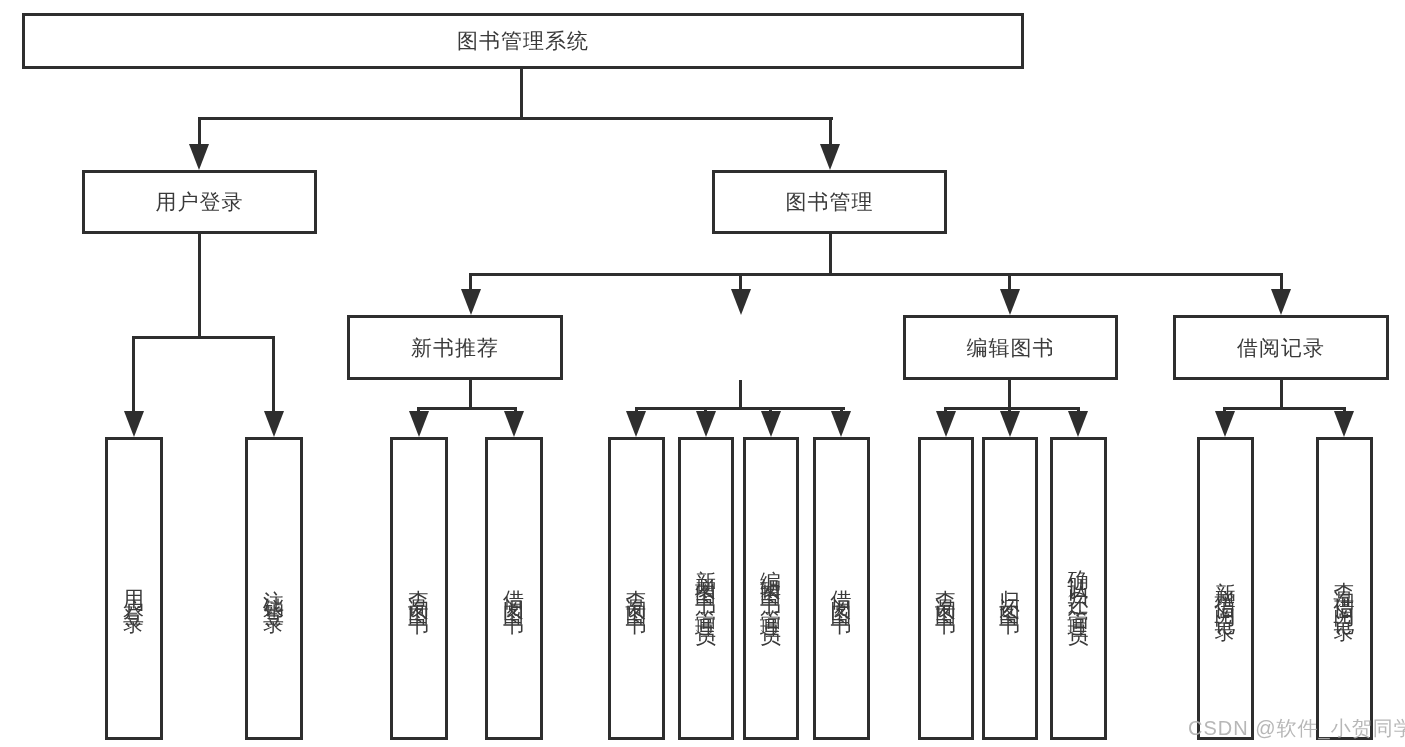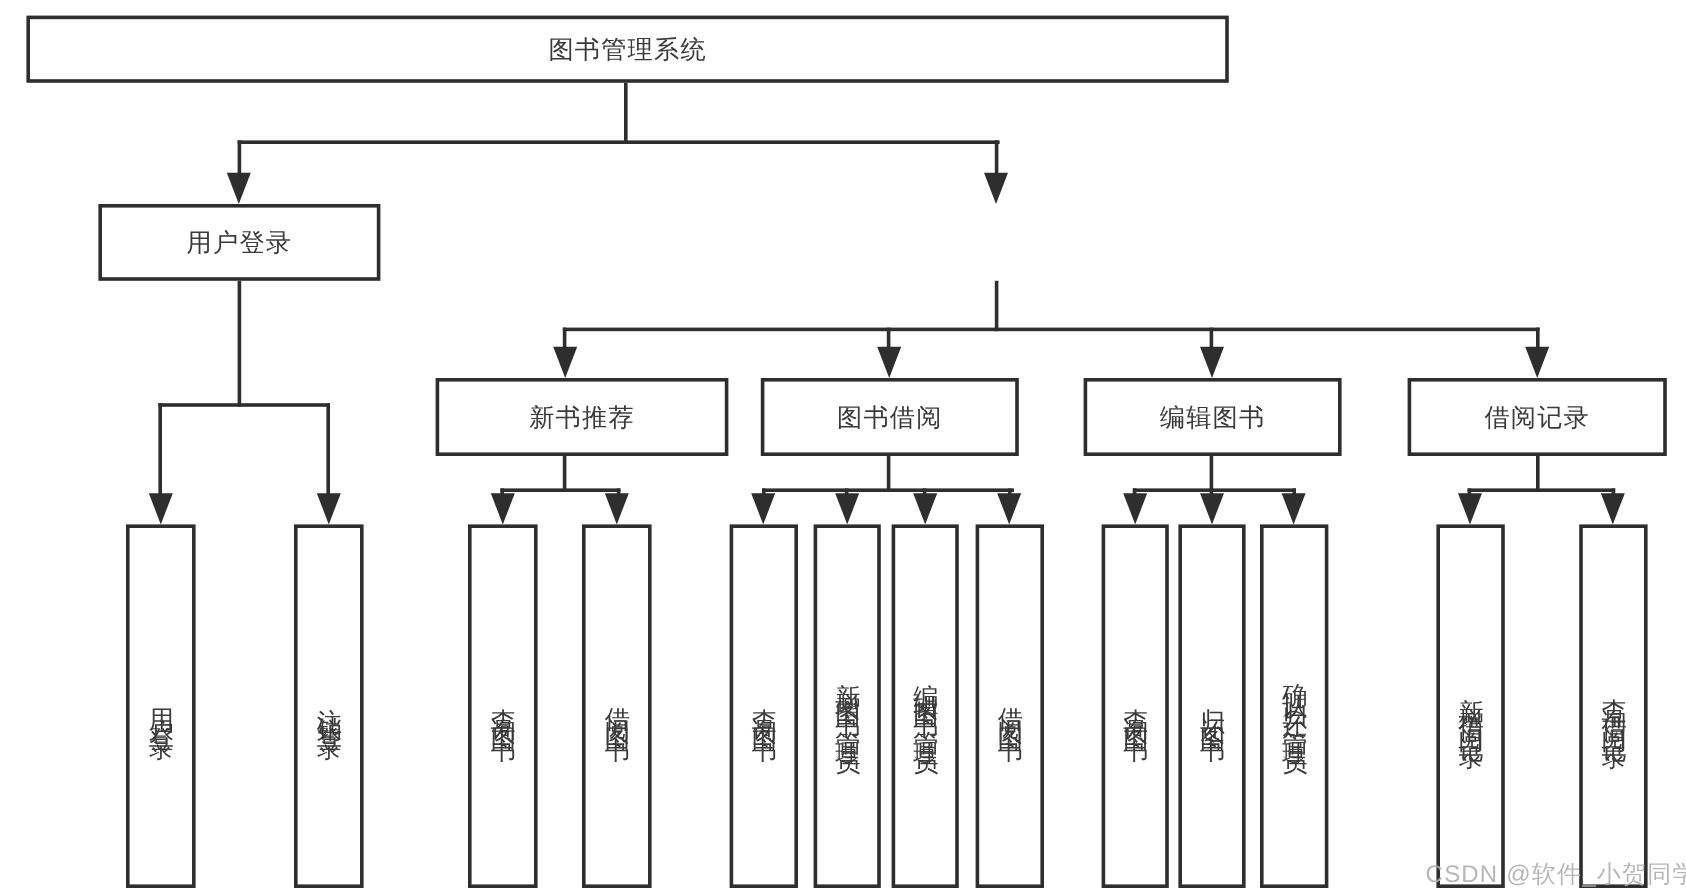--- a/index.html
+++ b/index.html
@@ -53,21 +53,21 @@
     opacity:.9;
     z-index:5;
     white-space:nowrap;
     letter-spacing:1px;
   }
 
   
   #n-root{left:22px;top:13px;width:1002px;height:56px;}
   #n-login{left:82px;top:170px;width:235px;height:64px;}
   #n-mgmt{left:712px;top:170px;width:235px;height:64px;}
-  #n-newbook{left:363px;top:315px;width:244px;height:65px;}
+  #n-newbook{left:347px;top:315px;width:216px;height:65px;}
   #n-borrow{left:634px;top:315px;width:215px;height:65px;}
   #n-current{left:903px;top:315px;width:215px;height:65px;}
   #n-record{left:1173px;top:315px;width:216px;height:65px;}
 
   .leaf{top:437px;height:303px;}
   #l-userlogin{left:105px;width:58px;}
   #l-logout{left:245px;width:58px;}
   #l-nbquery{left:390px;width:58px;}
   #l-nbborrow{left:485px;width:58px;}
   #l-bwquery{left:608px;width:57px;}
@@ -81,23 +81,23 @@
   #l-recquery{left:1316px;width:57px;}
 </style>
 </head>
 <body>
 
 <div id="stage">
 
   <div class="box" id="n-root">图书管理系统</div>
 
   <div class="box" id="n-login">用户登录</div>
+  <div class="box" id="n-mgmt">图书管理</div>
 
   <div class="box" id="n-newbook">新书推荐</div>
-  <div class="box" id="n-borrow">图书借阅</div>
   <div class="box" id="n-current">编辑图书</div>
   <div class="box" id="n-record">借阅记录</div>
 
   <div class="box vbox leaf" id="l-userlogin">
     <span>用户登录</span>
     </div>
   <div class="box vbox leaf" id="l-logout">
     <span>注销登录</span>
     </div>
 

